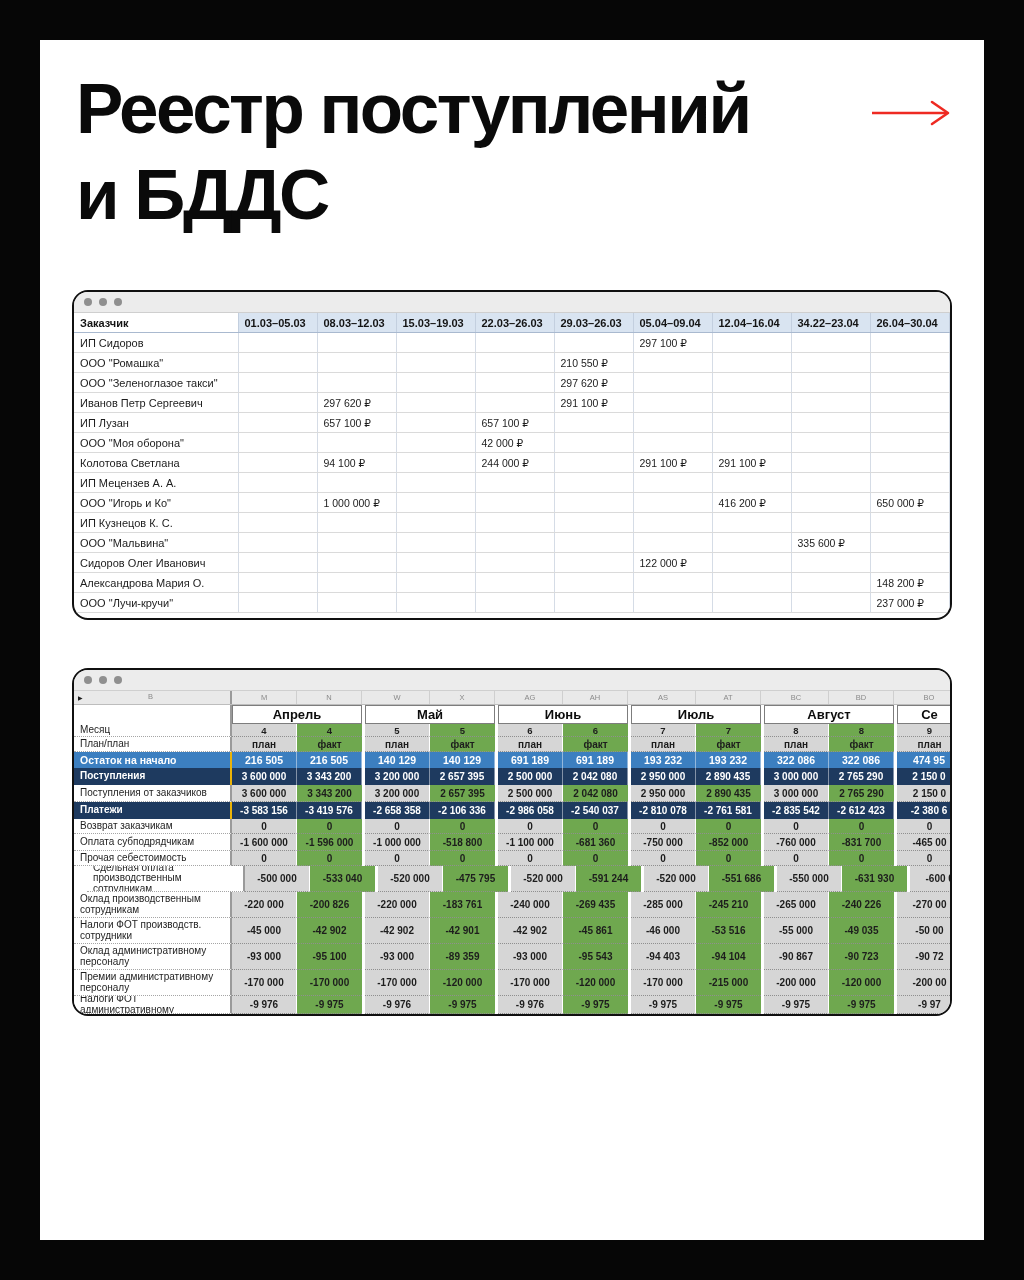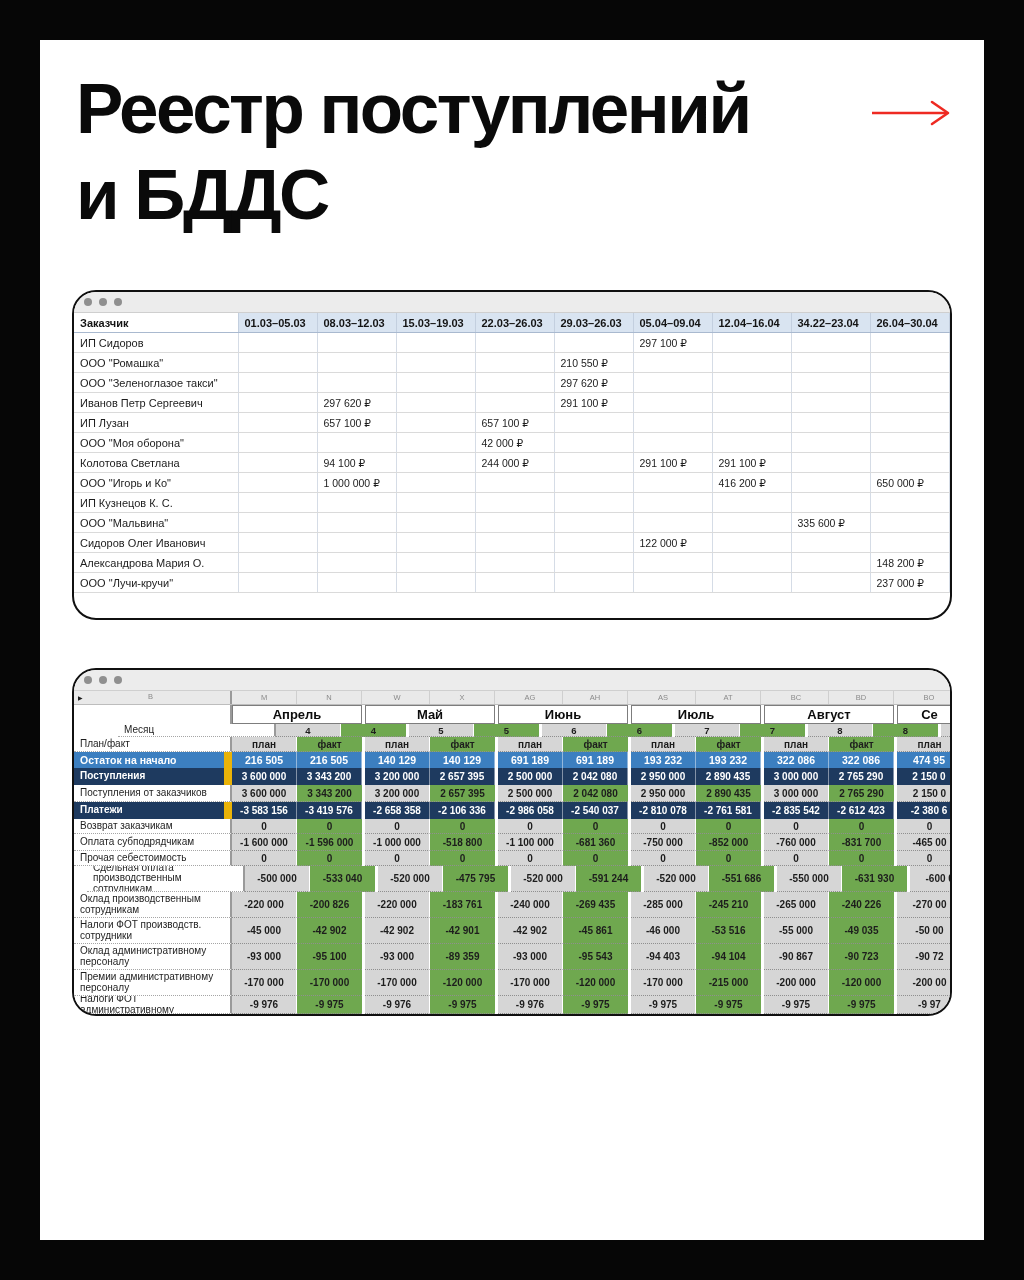--- a/index.html
+++ b/index.html
@@ -10,21 +10,21 @@
   }
   .card{position:absolute;left:40px;top:40px;width:944px;height:1200px;background:#ffffff;}
 
   
   .title{position:absolute;left:36px;top:26px;color:#0a0a0a;font-weight:700;
          font-size:71px;line-height:86px;letter-spacing:-2.5px;}
   .arrow{position:absolute;left:830px;top:58px;width:88px;height:30px;}
 
   
   .win{position:absolute;left:32px;width:880px;background:#fff;border:2px solid #101010;
-       border-radius:24px;overflow:hidden;box-sizing:border-box;}
+       border-radius:16px;overflow:hidden;box-sizing:border-box;}
   .win1{top:250px;height:330px;}
   .win2{top:628px;height:348px;}
   .titlebar{height:20px;background:#ececec;border-bottom:1px solid #cfcfcf;
             display:flex;align-items:center;padding-left:10px;gap:7px;}
   .dot{width:8px;height:8px;border-radius:50%;background:#8f8f8f;}
 
   
   table.reg{border-collapse:collapse;table-layout:fixed;width:875px;}
   .reg th,.reg td{height:19px;padding:0 2px 0 6px;text-align:left;vertical-align:middle;
       border-right:1px solid #d5dce6;border-bottom:1px solid #dadada;
@@ -44,21 +44,21 @@
   .b-group{display:flex;margin-right:3px;flex:none;}
   .b-cell{width:65px;box-sizing:border-box;flex:none;display:flex;align-items:center;
       justify-content:center;font-weight:700;font-size:10px;color:#1d1d1d;
       overflow:hidden;white-space:nowrap;border-right:1px solid #ffffff;
       border-bottom:1px dotted #8f8f8f;}
   .b-cell:last-child{border-right:none;}
   .plan{background:#d6d6d6;}
   .fact{background:#6fa84f;}
   .b-row.blue .b-cell,.b-row.blue .b-label{background:#3c7fc0;color:#fff;border-bottom:none;font-size:10.5px;}
   .b-row.navy .b-cell,.b-row.navy .b-label{background:#1e3a5f;color:#fff;border-bottom:none;font-size:10px;}
-  .b-row.blue .b-label,.b-row.navy .b-label{font-weight:700;border-right:8px solid #eab308;}
+  .b-row.blue .b-label,.b-row.navy .b-label{font-weight:700;border-right:2px solid #eab308;}
   .b-row.blue .b-cell,.b-row.navy .b-cell{border-right:1px solid rgba(255,255,255,.45);}
 
   .b-letters{background:#e9e9e9;border-bottom:1px solid #bdbdbd;}
   .b-letters .b-label{background:transparent;border-bottom:none;position:relative;
       justify-content:center;padding-left:0;}
   .b-letters .b-cell{background:transparent;border-bottom:none;font-weight:400;
       color:#8a8a8a;font-size:7.5px;border-right:1px solid #cfcfcf;}
   .b-pointer{position:absolute;left:4px;top:50%;transform:translateY(-50%);
       font-size:6px;color:#1a1a1a;}
   .b-cletter{font-size:7.5px;color:#8a8a8a;}
@@ -198,20 +198,32 @@
             <td class="reg-money">94 100 ₽</td>
             <td class="reg-money"></td>
             <td class="reg-money">244 000 ₽</td>
             <td class="reg-money"></td>
             <td class="reg-money">291 100 ₽</td>
             <td class="reg-money">291 100 ₽</td>
             <td class="reg-money"></td>
             <td class="reg-money"></td>
           </tr>
           <tr>
+            <td class="reg-name">ИП Мецензев А. А.</td>
+            <td class="reg-money"></td>
+            <td class="reg-money"></td>
+            <td class="reg-money"></td>
+            <td class="reg-money"></td>
+            <td class="reg-money"></td>
+            <td class="reg-money"></td>
+            <td class="reg-money"></td>
+            <td class="reg-money"></td>
+            <td class="reg-money"></td>
+          </tr>
+          <tr>
             <td class="reg-name">ООО "Игорь и Ко"</td>
             <td class="reg-money"></td>
             <td class="reg-money">1 000 000 ₽</td>
             <td class="reg-money"></td>
             <td class="reg-money"></td>
             <td class="reg-money"></td>
             <td class="reg-money"></td>
             <td class="reg-money">416 200 ₽</td>
             <td class="reg-money"></td>
             <td class="reg-money">650 000 ₽</td>
@@ -332,21 +344,21 @@
           <div class="b-group">
             <div class="b-monthcell">Июль</div>
           </div>
           <div class="b-group">
             <div class="b-monthcell">Август</div>
           </div>
           <div class="b-group">
             <div class="b-monthcell single">Се</div>
           </div>
         </div>
-        <div class="b-row b-mini" style="height: 13px; padding-left: 44px;">
+        <div class="b-row b-mini" style="height: 13px;">
           <div class="b-label">
             <span>Месяц</span>
           </div>
           <div class="b-group">
             <div class="b-cell plan">4</div>
             <div class="b-cell fact">4</div>
           </div>
           <div class="b-group">
             <div class="b-cell plan">5</div>
             <div class="b-cell fact">5</div>
@@ -362,21 +374,21 @@
           <div class="b-group">
             <div class="b-cell plan">8</div>
             <div class="b-cell fact">8</div>
           </div>
           <div class="b-group">
             <div class="b-cell plan">9</div>
           </div>
         </div>
         <div class="b-row b-pf" style="height: 15px;">
           <div class="b-label">
-            <span>План/факт</span>
+            <span>План/план</span>
           </div>
           <div class="b-group">
             <div class="b-cell plan">план</div>
             <div class="b-cell fact">факт</div>
           </div>
           <div class="b-group">
             <div class="b-cell plan">план</div>
             <div class="b-cell fact">факт</div>
           </div>
           <div class="b-group">

